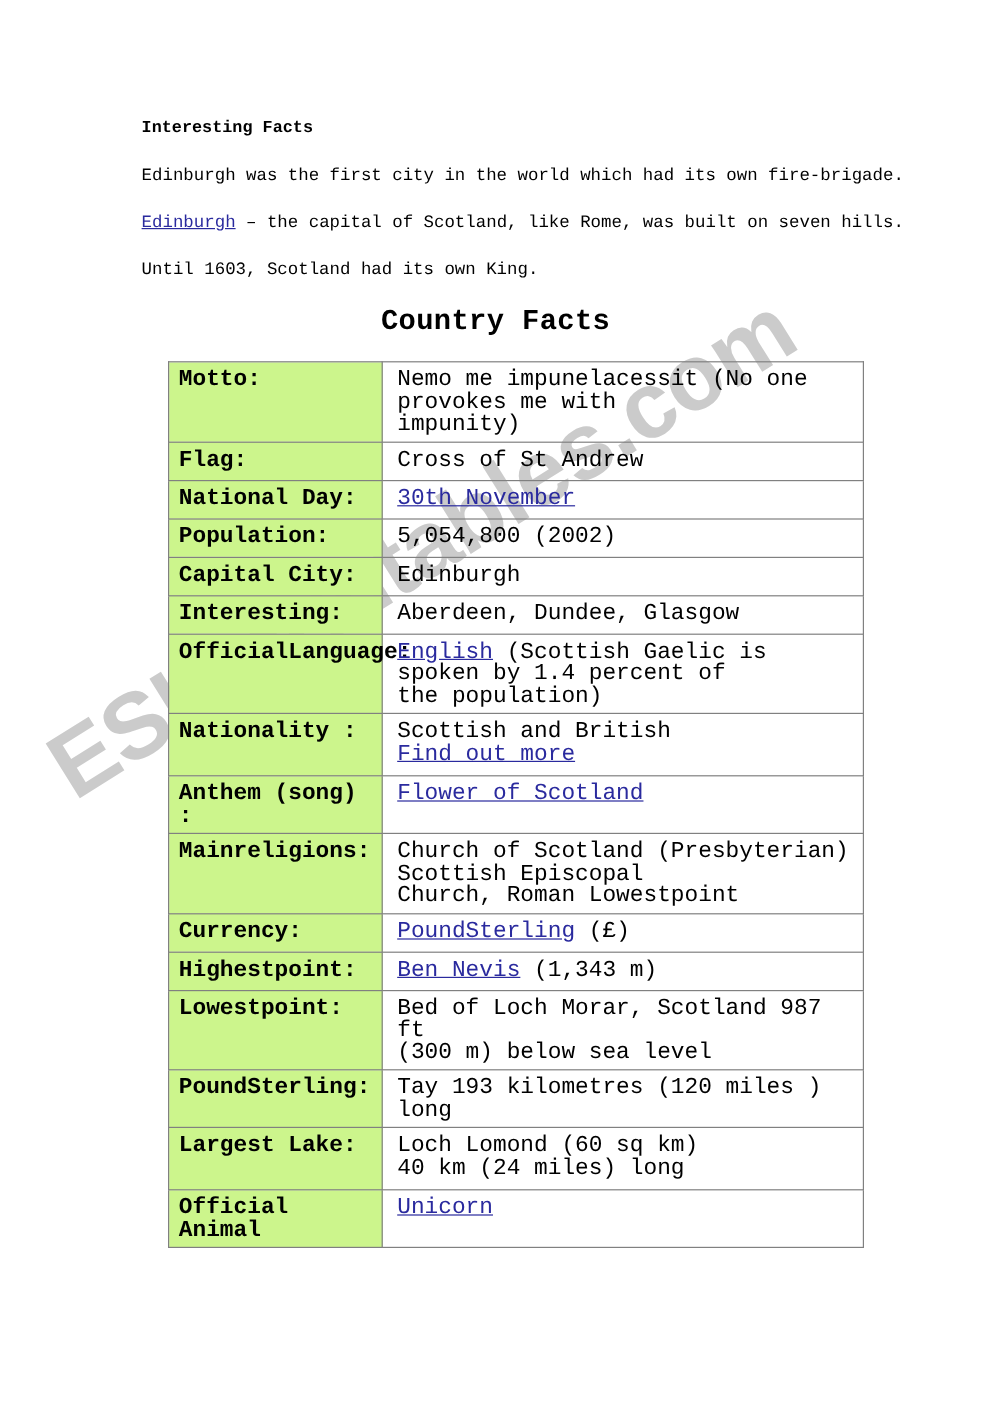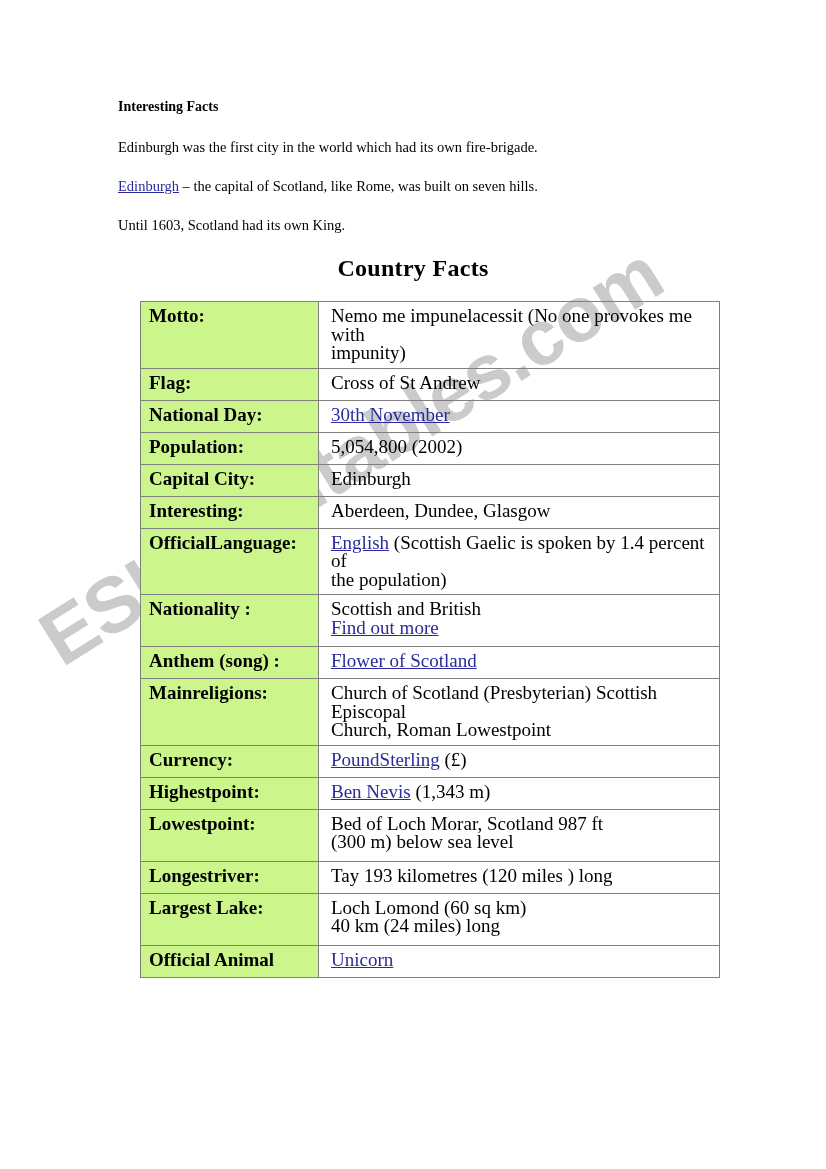--- a/index.html
+++ b/index.html
@@ -41,20 +41,21 @@
   }
 
   
   #page-content {
     position: absolute;
     left: 0;
     top: 0;
     width: 826px;
     height: 1149px;
     z-index: 10;
+    font-family: Liberation Mono, monospace;
   }
 
   .facts-heading {
     position: absolute;
     left: 118px;
     top: 99px;
     font-size: 14px;
     font-weight: bold;
     line-height: 16px;
   }
@@ -223,21 +224,21 @@
           </td>
         </tr>
         <tr class="tall-row">
           <td class="label-cell">Lowestpoint:</td>
           <td class="value-cell">
             <span class="cell-line"><span>Bed of Loch Morar, Scotland 987 ft</span></span>
             <span class="cell-line">(300 m) below sea level</span>
           </td>
         </tr>
         <tr class="short-row">
-          <td class="label-cell">Longestriver:</td>
+          <td class="label-cell">PoundSterling:</td>
           <td class="value-cell">
             <span class="cell-line"><span> Tay 193 kilometres (120 miles ) long</span></span>
           </td>
         </tr>
         <tr class="tall-row">
           <td class="label-cell">Largest Lake:</td>
           <td class="value-cell">
             <span class="cell-line"><span> Loch Lomond (60 sq km)</span></span>
             <span class="cell-line">40 km (24 miles) long</span>
           </td>

